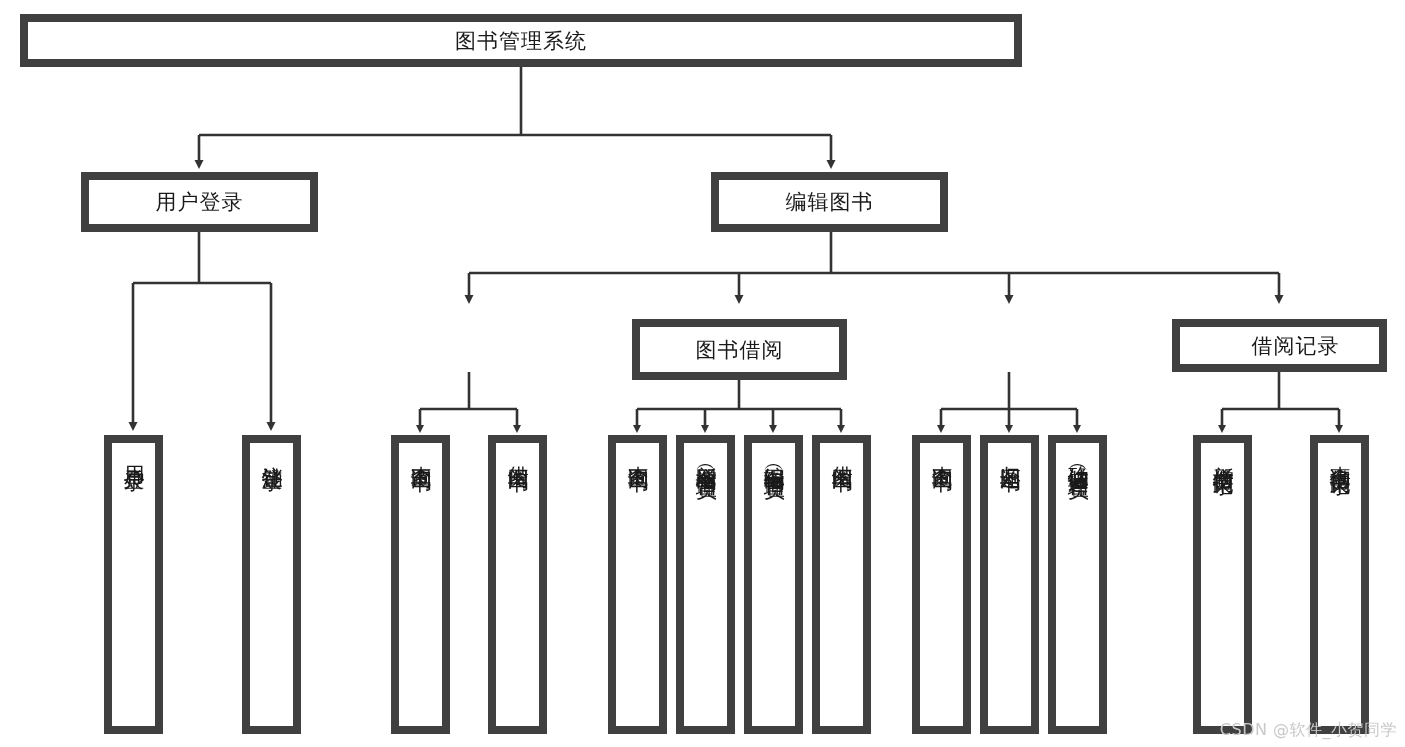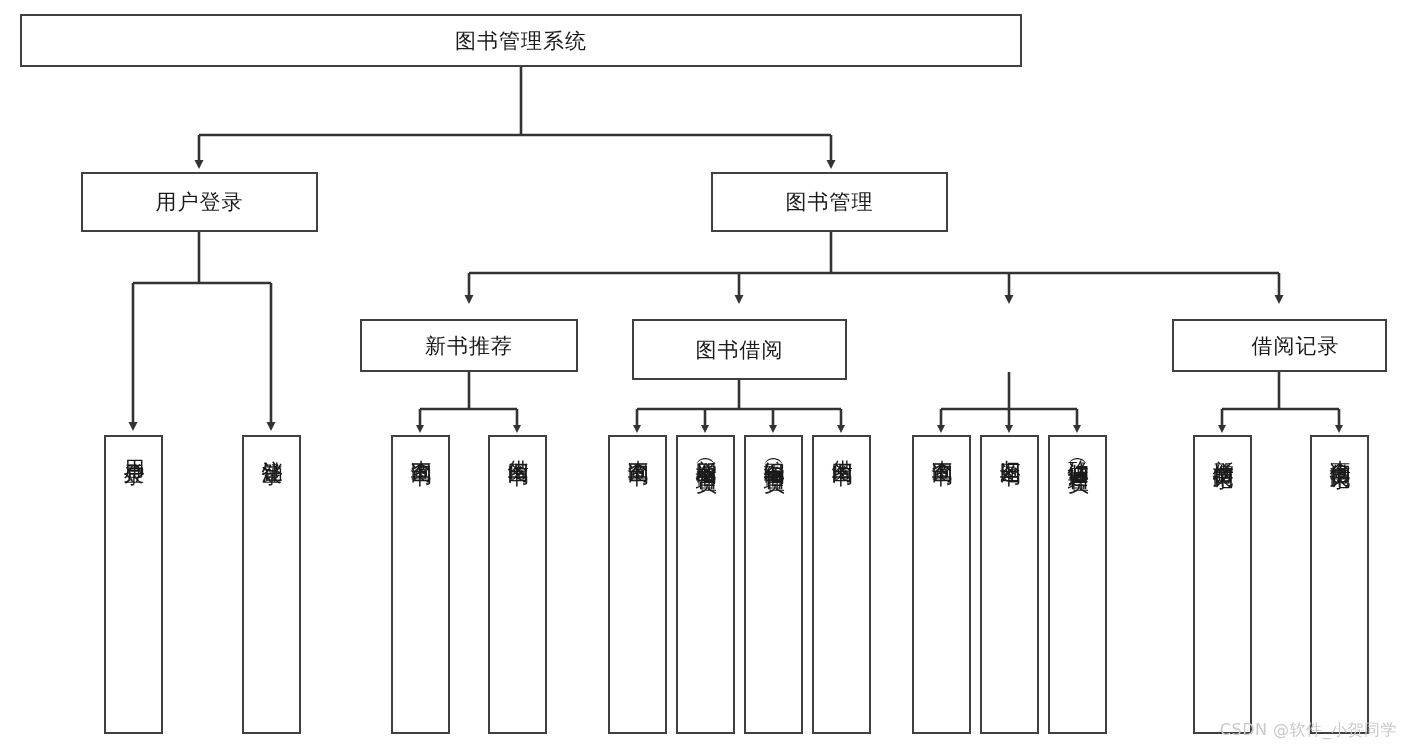--- a/index.html
+++ b/index.html
@@ -22,21 +22,21 @@
     left: 0;
     top: 0;
     width: 1405px;
     height: 747px;
     pointer-events: none;
   }
   .node {
     position: absolute;
     box-sizing: border-box;
     background: #ffffff;
-    border: 2px solid #404040;
+    border: 8px solid #404040;
     display: flex;
     align-items: center;
     justify-content: center;
     color: #1a1a1a;
   }
   .node.h {
     font-size: 21px;
     letter-spacing: 1px;
   }
   .node.v {
@@ -121,26 +121,23 @@
   </svg>
 
   <div class="node h" style="left:20px; top:14px; width:1002px; height:53px;">
     <span>图书管理系统</span>
   </div>
 
   <div class="node h" style="left:81px; top:172px; width:237px; height:60px;">
     <span>用户登录</span>
   </div>
   <div class="node h" style="left:711px; top:172px; width:237px; height:60px;">
-    <span>图书管理</span>
+    <span>编辑图书</span>
   </div>
 
-  <div class="node h" style="left:360px; top:319px; width:218px; height:53px;">
-    <span>新书推荐</span>
-  </div>
   <div class="node h" style="left:632px; top:319px; width:215px; height:61px;">
     <span>图书借阅</span>
   </div>
   <div class="node h" style="left:1172px; top:319px; width:215px; height:53px;padding-left:32px;">
     <span>借阅记录</span>
   </div>
 
   <div class="node v" style="left:104px; top:435px; width:59px; height:299px;">
     <span class="vtext">用户登录</span>
   </div>

